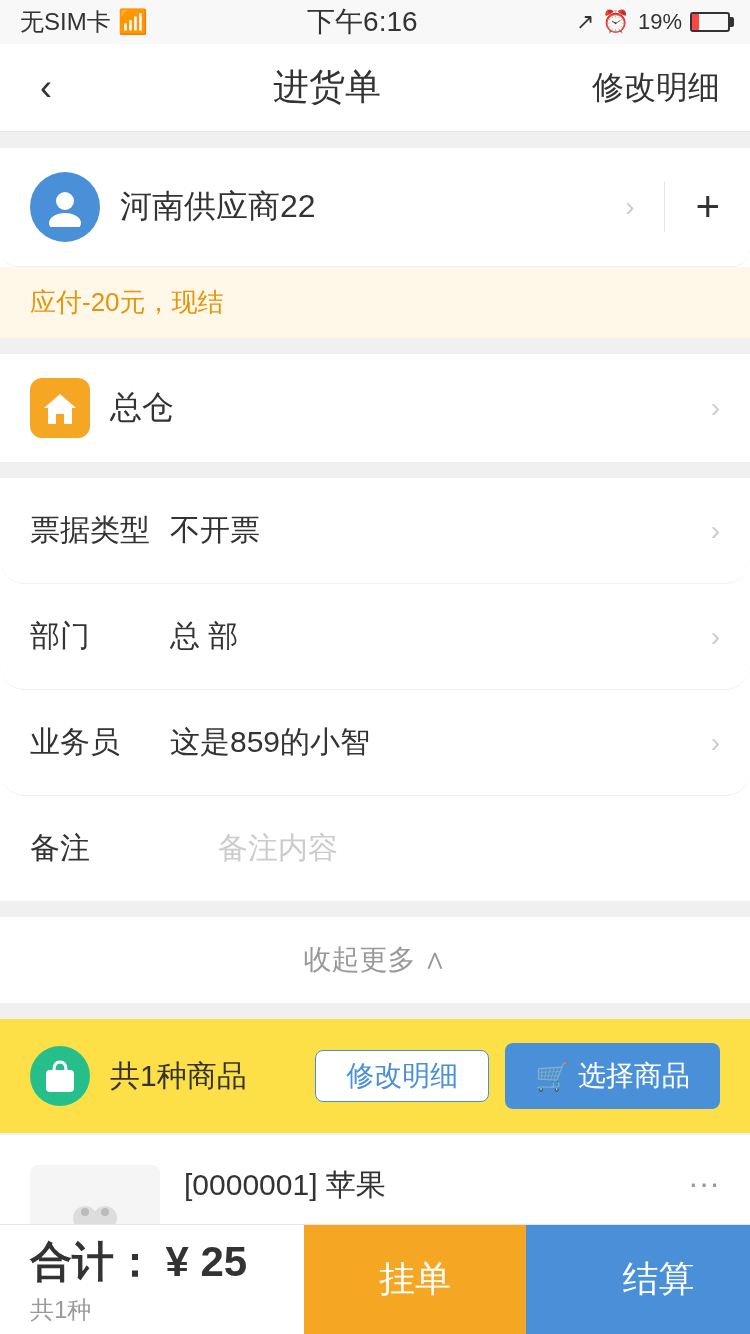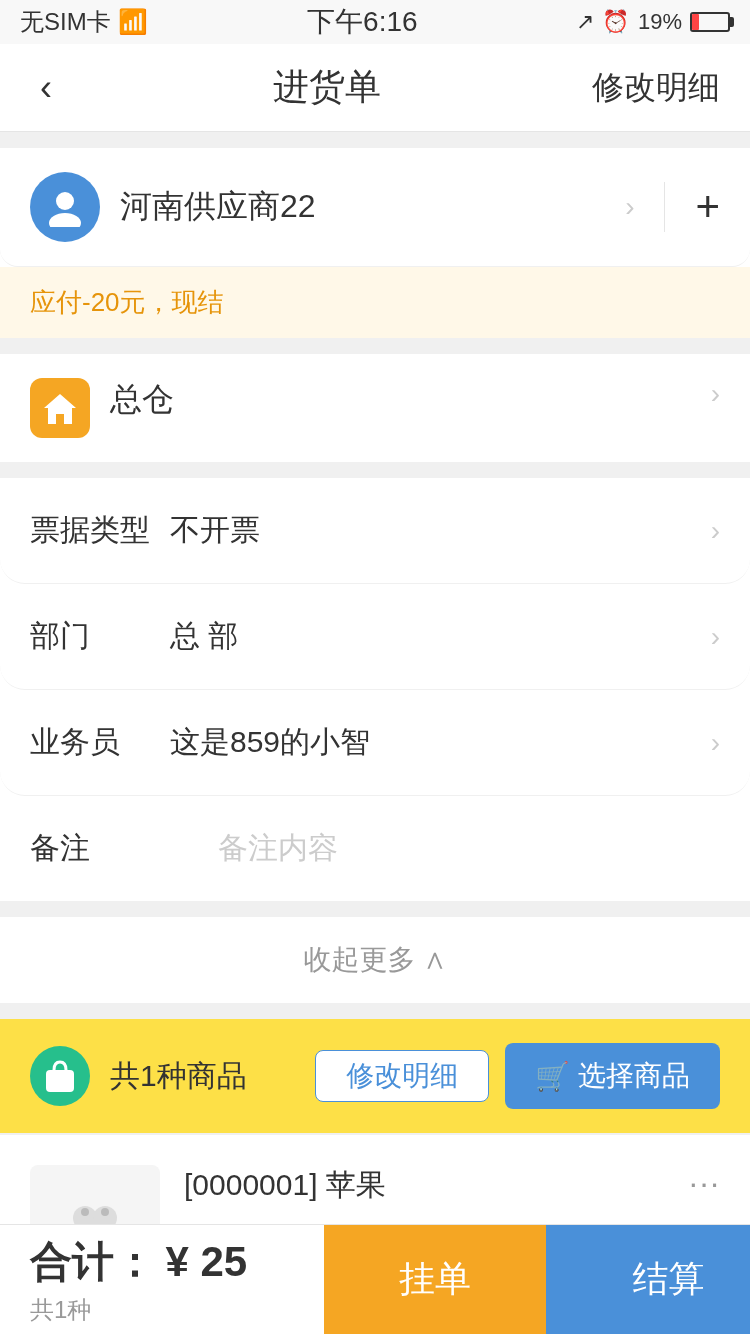--- a/index.html
+++ b/index.html
@@ -138,21 +138,21 @@
     .notice-bar {
       background: #FFF8E8;
       padding: 18px 30px;
       font-size: 26px;
       color: #E6940A;
     }
 
     
     .warehouse-row {
       display: flex;
-      align-items: flex-start;
+      align-items: center;
       padding: 24px 30px;
     }
     .warehouse-icon {
       width: 60px;
       height: 60px;
       border-radius: 12px;
       background: #F5A623;
       display: flex;
       align-items: center;
       justify-content: center;
@@ -335,21 +335,21 @@
       background: #F5A623;
       display: flex;
       align-items: center;
       justify-content: center;
       font-size: 36px;
       color: #fff;
       cursor: pointer;
     }
     .bottom-btn-checkout {
       height: 100%;
-      width: 204px;
+      width: 224px;
       background: #4A90D9;
       display: flex;
       align-items: center;
       justify-content: center;
       font-size: 36px;
       color: #fff;
       cursor: pointer;
       padding-left: 41px;
     }
 

